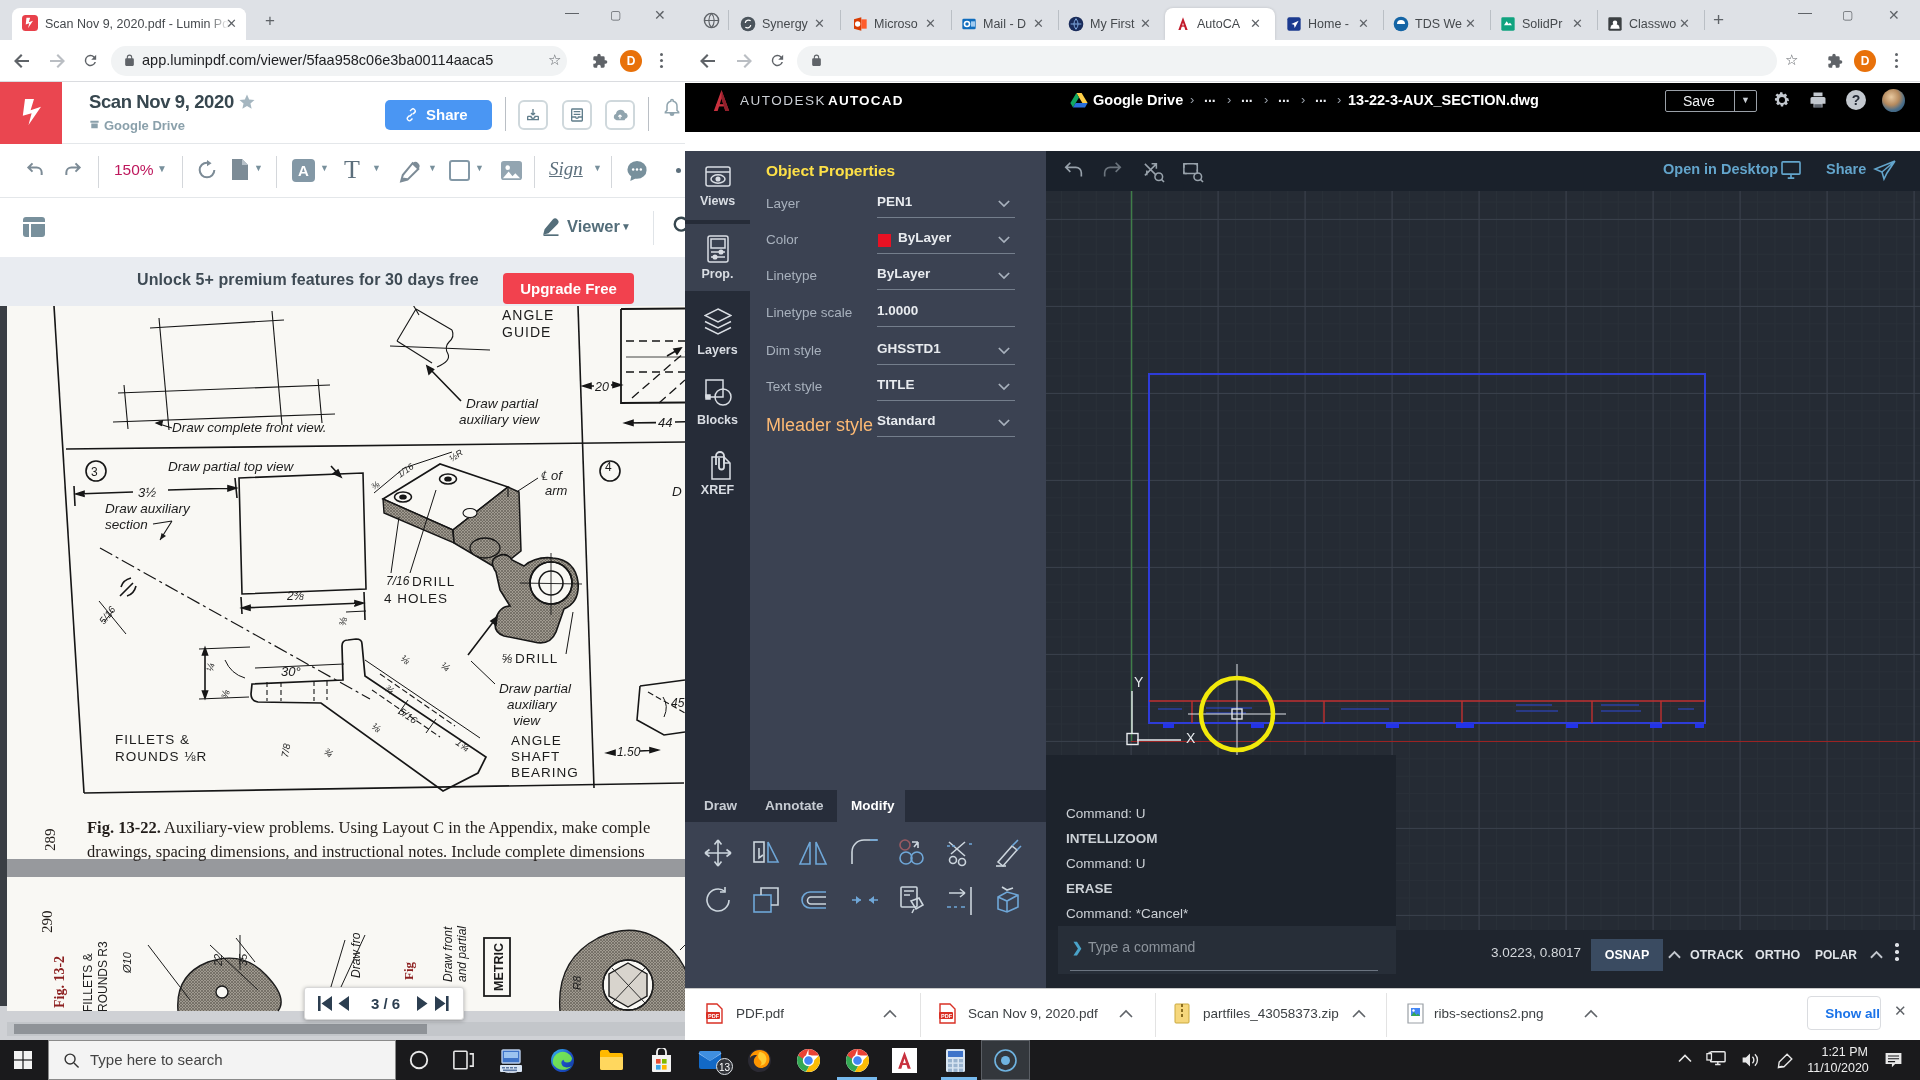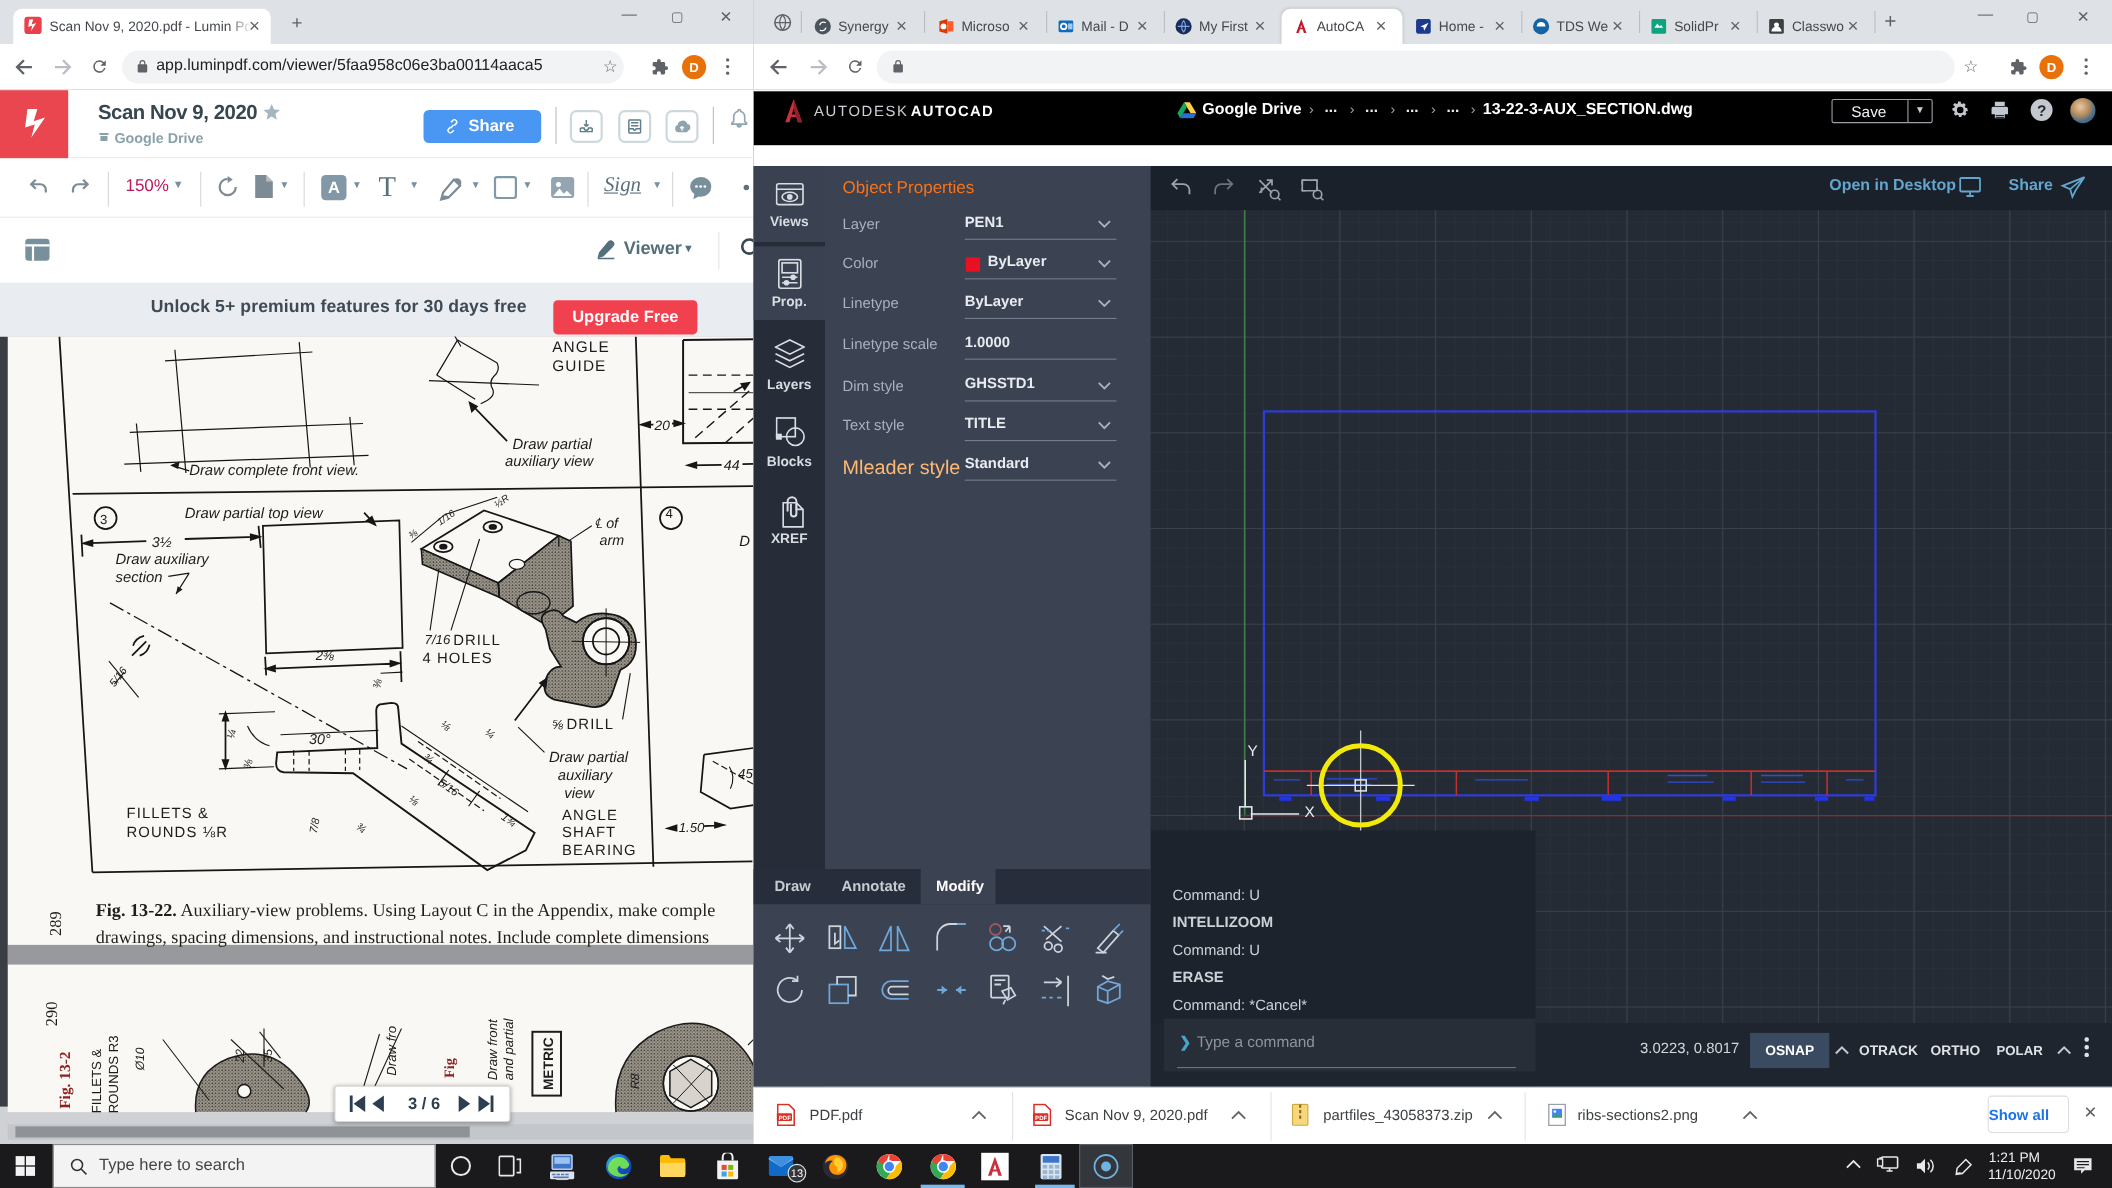--- a/index.html
+++ b/index.html
@@ -685,21 +685,21 @@
         </svg>
       <div class="a" style="left:0;top:262px;width:65px;height:14px;text-align:center;color:#d9dde3;font-size:12.5px;font-weight:700">Blocks</div>
       <svg class="a" style="left:21px;top:298px" width="26" height="32" viewBox="0 0 26 32" fill="none" stroke="#d9dde3" stroke-width="1.5">
           <path d="M6 8 h12 l6 6 v16 h-18 z M18 8 l0 6 l6 0"></path>
           <path d="M10 16 v-9 a4 4 0 0 1 8 0 v11 a2.5 2.5 0 0 1-5 0 v-9" stroke-width="1.8"></path>
         </svg>
       <div class="a" style="left:0;top:332px;width:65px;height:14px;text-align:center;color:#d9dde3;font-size:12.5px;font-weight:700">XREF</div>
     </div>
 
     <div class="a" style="left:65px;top:0;width:296px;height:639px;background:#3b4252">
-      <span class="a" style="left:16px;top:11px;color:#f97316;font-size:15.5px;font-weight:400">Object Properties</span>
+      <span class="a" style="left:16px;top:11px;color:#fde047;font-size:15.5px;font-weight:700">Object Properties</span>
       <span class="a" style="left:16px;top:45px;color:#a8b1bd;font-size:13.5px">Layer</span>
       <span class="a" style="left:127px;top:43px;color:#e8ebef;font-size:13.5px;font-weight:600">PEN1</span>
       <span class="a" style="left:16px;top:81px;color:#a8b1bd;font-size:13.5px">Color</span>
       <div class="a" style="left:128px;top:83px;width:13px;height:13px;background:#e81123"></div>
       <span class="a" style="left:148px;top:79px;color:#e8ebef;font-size:13.5px;font-weight:600">ByLayer</span>
       <span class="a" style="left:16px;top:117px;color:#a8b1bd;font-size:13.5px">Linetype</span>
       <span class="a" style="left:127px;top:115px;color:#e8ebef;font-size:13.5px;font-weight:600">ByLayer</span>
       <span class="a" style="left:16px;top:154px;color:#a8b1bd;font-size:13.5px">Linetype scale</span>
       <span class="a" style="left:127px;top:152px;color:#e8ebef;font-size:13.5px;font-weight:600">1.0000</span>
       <span class="a" style="left:16px;top:192px;color:#a8b1bd;font-size:13.5px">Dim style</span>
@@ -840,21 +840,21 @@
     <svg class="a" style="left:722px;top:14px" width="17" height="21" viewBox="0 0 17 21">
         <path d="M1 1h15v19H1z" fill="#fff" stroke="#9aa0a6" stroke-width="1.2"></path>
         <rect x="4" y="5" width="9" height="8" fill="#4285f4"></rect>
         <circle cx="6.5" cy="7.5" r="1.2" fill="#fff"></circle>
         <path d="M4 13l3-4 2.5 3 1.5-1.5 2 2.5z" fill="#34a853"></path>
       </svg>
     <span class="a" style="left:749px;top:17px;font-size:13.5px;color:#3c4043">ribs-sections2.png</span>
     <svg class="a" style="left:899px;top:20px" width="14" height="9" viewBox="0 0 14 9">
         <path d="M1 8 L7 2 L13 8" stroke="#5f6368" stroke-width="1.6" fill="none"></path>
       </svg>
-    <div class="a" style="left:1122px;top:7px;width:74px;height:34px;border:1px solid #dadce0;border-radius:4px;text-align:left"><span style="color:#1a73e8;font-size:13.5px;font-weight:600;line-height:34px">Show all</span></div>
+    <div class="a" style="left:1122px;top:7px;width:74px;height:34px;border:1px solid #dadce0;border-radius:4px;text-align:right"><span style="color:#1a73e8;font-size:13.5px;font-weight:600;line-height:34px">Show all</span></div>
     <span class="a" style="left:1209px;top:13px;color:#5f6368;font-size:15px">✕</span>
   </div>
 </div>
 
 <div class="a" id="taskbar" style="left:0;top:1040px;width:1920px;height:40px;background:#1a1a1c">
   <svg class="a" style="left:14px;top:11px" width="18" height="18" viewBox="0 0 18 18">
       <rect x="0" y="0" width="8.4" height="8.4" fill="#f3f3f3"></rect>
       <rect x="9.6" y="0" width="8.4" height="8.4" fill="#f3f3f3"></rect>
       <rect x="0" y="9.6" width="8.4" height="8.4" fill="#f3f3f3"></rect>
       <rect x="9.6" y="9.6" width="8.4" height="8.4" fill="#f3f3f3"></rect>
@@ -965,19 +965,19 @@
       <rect x="2" y="4" width="5" height="7" fill="#1a1a1c" stroke="#e8e8e8" stroke-width="1.4"></rect>
       <path d="M4.5 2v2" stroke="#e8e8e8" stroke-width="1.4"></path>
     </svg>
   <svg class="a" style="left:1740px;top:11px" width="20" height="18" viewBox="0 0 24 22">
       <path d="M3 8v6h4l5 5V3L7 8z" fill="#e8e8e8"></path>
       <path d="M15 7a5.5 5.5 0 0 1 0 8M18 4a9.5 9.5 0 0 1 0 14" stroke="#e8e8e8" stroke-width="1.7" fill="none"></path>
     </svg>
   <svg class="a" style="left:1776px;top:11px" width="19" height="19" viewBox="0 0 24 24">
       <path d="M4 20c3-1 4-.5 6 0M14 4l6 6L10 20l-7 1 1-7z" stroke="#e8e8e8" stroke-width="1.7" fill="none"></path>
     </svg>
-  <div class="a" style="left:1808px;top:5px;width:60px;height:14px;color:#eee;font-size:12.5px;text-align:left">1:21 PM</div>
+  <div class="a" style="left:1808px;top:5px;width:60px;height:14px;color:#eee;font-size:12.5px;text-align:right">1:21 PM</div>
   <div class="a" style="left:1800px;top:21px;width:76px;height:14px;color:#eee;font-size:12.5px;text-align:center">11/10/2020</div>
   <svg class="a" style="left:1884px;top:11px" width="19" height="18" viewBox="0 0 24 22">
       <path d="M2 2h20v14h-8l-4 4v-4H2z" fill="#e8e8e8"></path>
       <path d="M5 6h14M5 9.5h14M5 13h9" stroke="#1a1a1c" stroke-width="1.4"></path>
     </svg>
 </div>
 
 </body></html>

